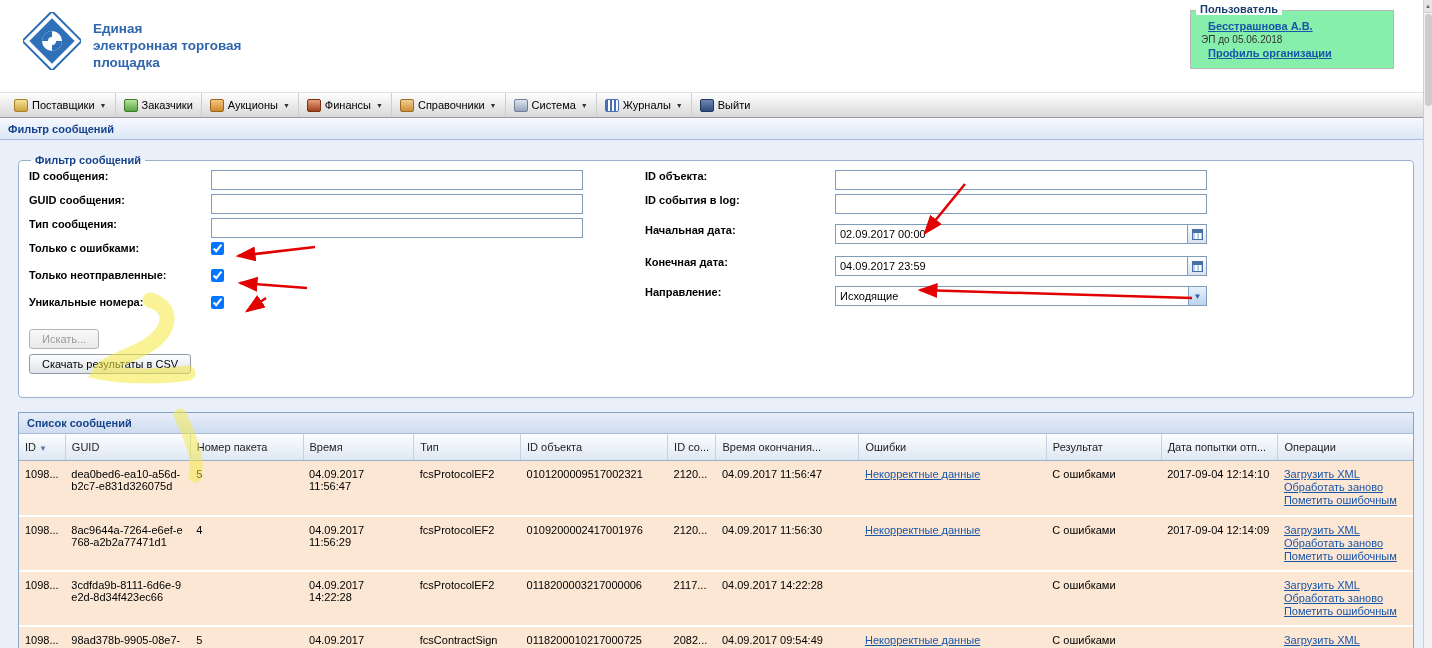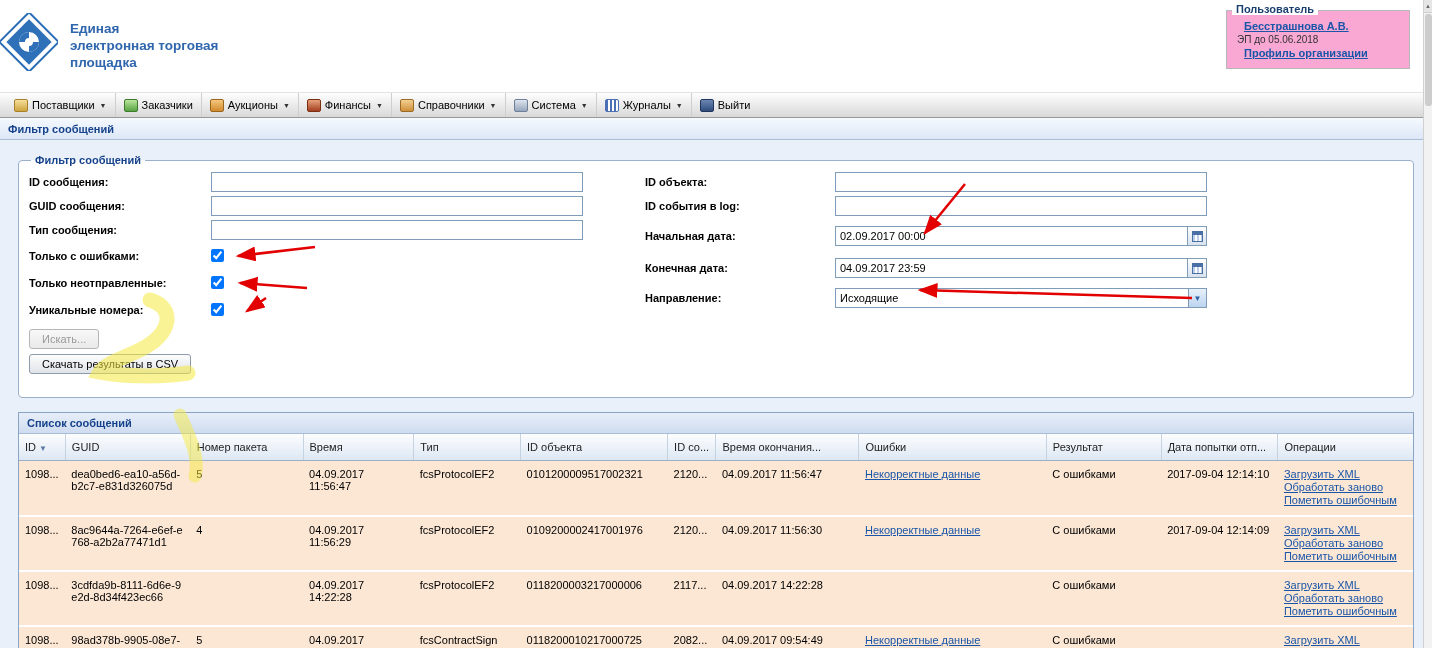--- a/index.html
+++ b/index.html
@@ -3,23 +3,23 @@
 <meta charset="utf-8">
 <style>
   * { box-sizing: border-box; }
   body {
     margin:0; width:1432px; height:648px; overflow:hidden; position:relative;
     background:#fff; font-family:"Liberation Sans","DejaVu Sans",sans-serif;
     font-size:11px; color:#000;
   }
   
   .header { height:92px; background:#fff; position:relative; }
-  .logo-wrap { position:absolute; left:0; top:12px; display:flex; gap:12px; align-items:flex-end; }
+  .logo-wrap { position:absolute; left:23px; top:12px; display:flex; gap:12px; align-items:flex-start; }
   .logo-title { color:#2f66ad; font-weight:bold; font-size:13.5px; line-height:17px; padding-top:8px; }
-  .user-box { position:absolute; right:22px; top:10px; width:184px; border:1px solid #b8b8b8; background:#f9a8d4; padding:9px 10px 7px; }
+  .user-box { position:absolute; right:38px; top:10px; width:204px; border:1px solid #b8b8b8; background:#86efac; padding:9px 10px 7px; }
   .user-box .ulegend { position:absolute; top:-8px; left:5px; background:#fff; padding:0 4px; font-weight:bold; color:#1a3e6e; }
   .user-link { color:#1a55a8; font-weight:bold; text-decoration:underline; display:block; margin-bottom:2px; cursor:pointer;padding-left:7px; }
   .user-cert { font-size:10px; color:#333; margin-bottom:2px; }
   
   .menubar { height:26px; background:linear-gradient(#fefefe,#d8d8d8); border-top:1px solid #e3e3e3; border-bottom:1px solid #9a9a9a; display:flex; align-items:center; padding-left:6px; }
   .menu-item { display:flex; align-items:center; gap:4px; padding:0 8px; height:100%; cursor:pointer; border-right:1px solid #cfcfcf; }
   .menu-item:last-child { border-right:none; }
   .caret { font-size:7px; color:#333; margin-left:1px; }
   .mi { width:14px; height:13px; border-radius:2px; flex:none; }
   .mi-suppliers { background:linear-gradient(#f6e09a,#cda43e); border:1px solid #a87f2a; }
@@ -31,21 +31,21 @@
   .mi-journals  { border:1px solid #4a6fb5; background:repeating-linear-gradient(90deg,#4a6fb5 0 2px,#ffffff 2px 4px); }
   .mi-exit      { background:linear-gradient(#6d87b3,#2e4d7d); border:1px solid #22365c; }
   
   .titlebar { height:22px; background:linear-gradient(#f5f9ff,#dce7f6); border-bottom:1px solid #aabdd8; display:flex; align-items:center; padding-left:8px; color:#15428b; font-weight:bold; }
   
   .content { background:#e9f0fa; height:508px; padding:14px 18px 0; }
   fieldset.filter { border:1px solid #9ab0cd; border-radius:4px; background:#fff; margin:0; padding:4px 10px 10px; height:244px; }
   fieldset.filter legend { color:#15428b; font-weight:bold; padding:0 4px; margin-left:2px; }
   .filter-columns { display:flex; }
   .fcol-left { width:616px; }
-  .frow { display:flex; align-items:center; height:24px; }
+  .frow { display:flex; height:24px; }
   .cbrow { height:27px; }
   .flabel { width:182px; font-weight:bold; }
   .fcol-right .flabel { width:190px; }
   input.text { width:372px; height:20px; border:1px solid #7f9db9; font:11px "Liberation Sans","DejaVu Sans",sans-serif; padding:1px 4px; background:#fff; }
   .input-wrap { display:flex; width:372px; }
   .input-wrap input.text { width:353px; }
   .cal-btn { width:19px; height:20px; border:1px solid #7f9db9; border-left:none; background:linear-gradient(#ffffff,#d8e2ee); display:flex; align-items:center; justify-content:center; cursor:pointer; }
   .cal-glyph { width:11px; height:11px; border:1px solid #4a6fa5; background-image:linear-gradient(#4a6fa5 3px, rgba(0,0,0,0) 3px), repeating-linear-gradient(90deg,#b9cfe8 0 2px,#fff 2px 4px); }
   input[type="checkbox"] { width:13px; height:13px; margin:0; }
   .select-box { width:372px; height:20px; border:1px solid #7f9db9; background:#fff; display:flex; align-items:center; cursor:pointer; }

